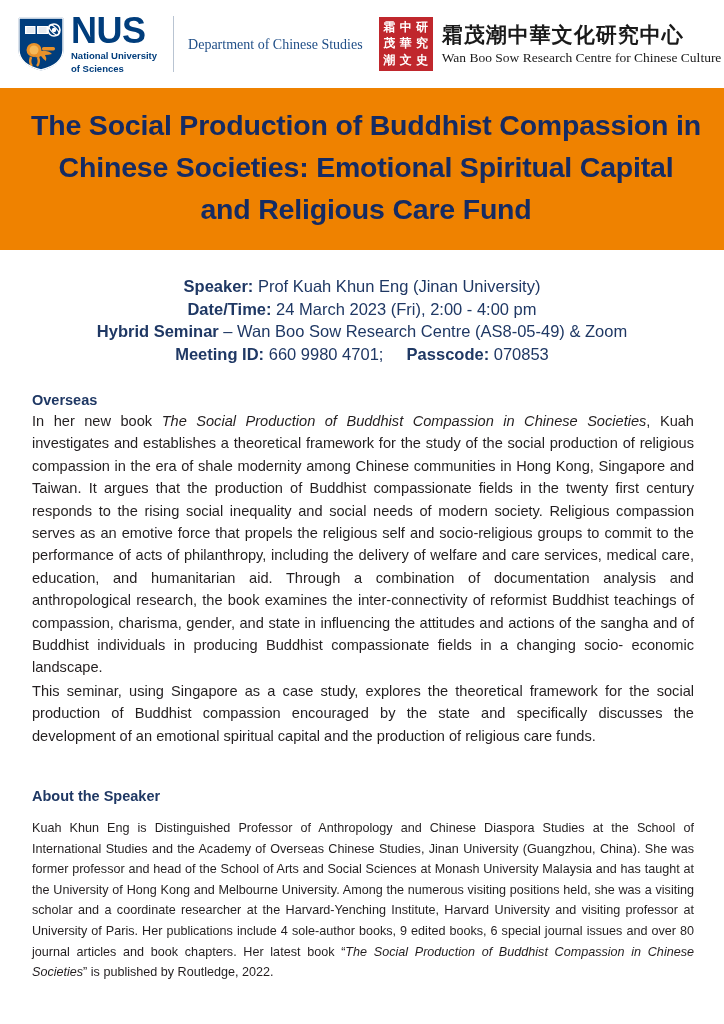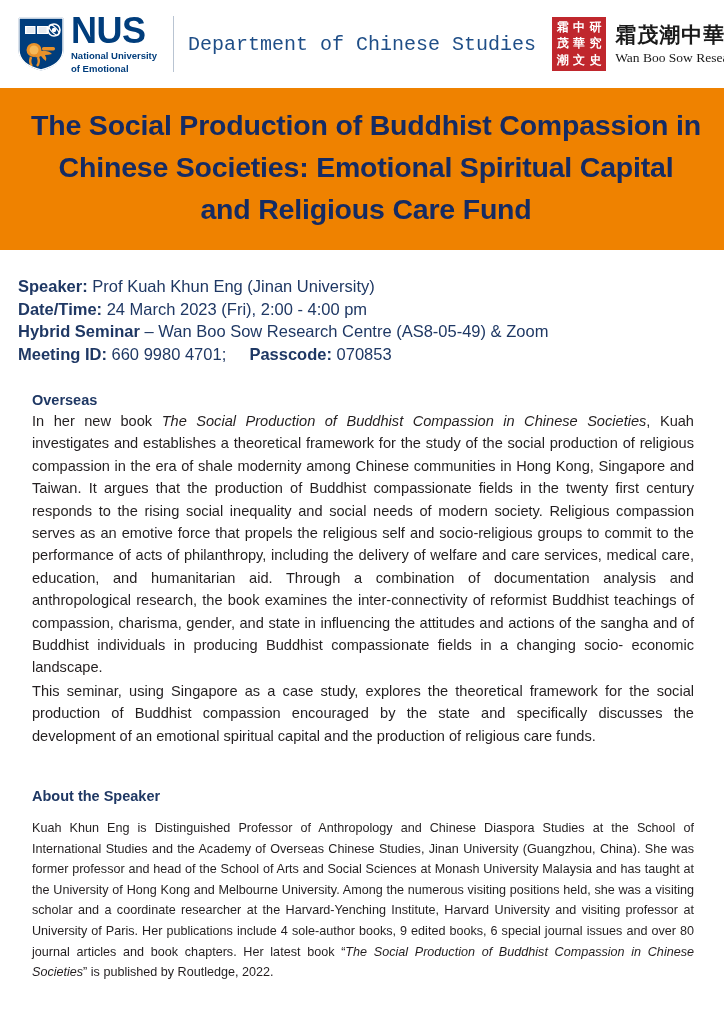--- a/index.html
+++ b/index.html
@@ -68,23 +68,23 @@
   .hdr-divider {
     width: 1px;
     height: 56px;
     background: #b9c4d2;
     margin: 0 14px 0 16px;
     flex: 0 0 auto;
   }
   .dept-lines {
     flex: 0 0 auto;
     color: #1f4e87;
-    font-size: 20px;
+    font-size: 14px;
     line-height: 23px;
-    font-family: Liberation Mono, monospace;
+    font-family: Liberation Serif, serif;
     text-align: right;
   }
   .wbs-block {
     display: flex;
     align-items: center;
     margin-left: 16px;
     flex: 0 0 auto;
   }
   .seal {
     width: 54px;
@@ -143,20 +143,21 @@
     color: #152B63;
     font-family: "Liberation Sans", sans-serif;
     font-weight: bold;
     font-size: 28.5px;
     line-height: 42px;
     letter-spacing: -0.2px;
   }
 
   
   .details {
+    text-align: center;
     color: #1F3864;
     font-family: "Liberation Sans", sans-serif;
     font-size: 16.5px;
     line-height: 22.5px;
     margin-top: 25px;
     padding: 0 18px;
   }
   .details .line { white-space: nowrap; }
   .details b { font-weight: bold; }
   .details .spacer { display: inline-block; width: 14px; }
@@ -219,21 +220,21 @@
             <path d="M22 34 q8 -1 12 3 q-4 1 -7 1 q2 3 1 6 q-3 -2 -5 -5 q-3 2 -6 1 z"></path>
             <path d="M13 40 q-2 6 1 9 M20 40 q2 6 -1 9" stroke="#E8912A" stroke-width="2.4" fill="none"></path>
             <rect x="24" y="30" width="13" height="3.4" rx="1.6" fill="#E8912A"></rect>
           </g>
           <path d="M1 1 H45 V33 C45 44 35 50 23 53 C11 50 1 44 1 33 Z" fill="none" stroke="#ffffff" stroke-width="1.4"></path>
         </svg>
       </div>
       <div class="nus-wordmark">
         <span class="nus-big">NUS</span>
         <span class="nus-sub">National University</span>
-        <span class="nus-sub">of Emotional</span>
+        <span class="nus-sub">of Sciences</span>
       </div>
     </div>
 
     <div class="hdr-divider"></div>
 
     <div class="dept-lines">
       <div>Department of Chinese Studies</div>
     </div>
 
     <div class="wbs-block">

